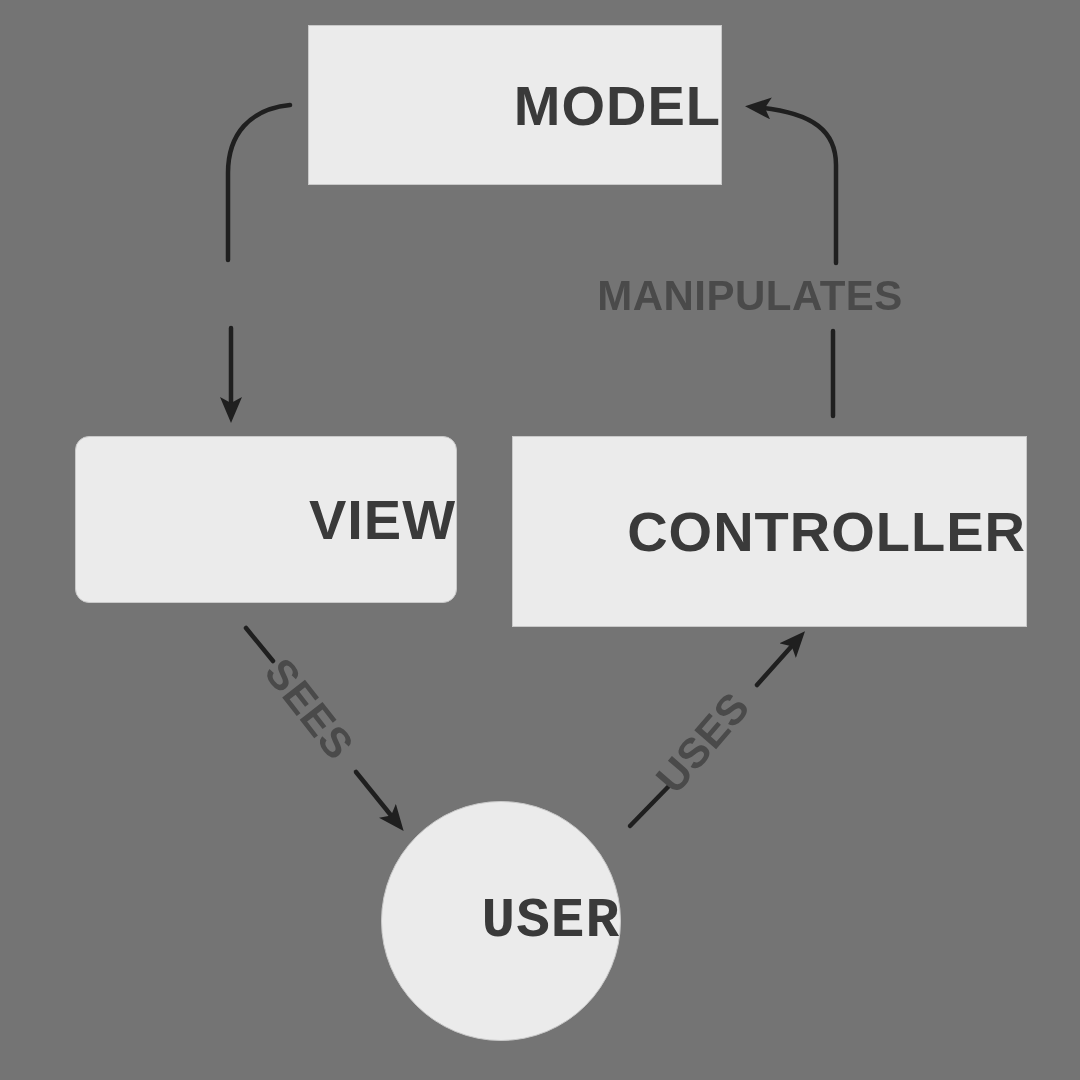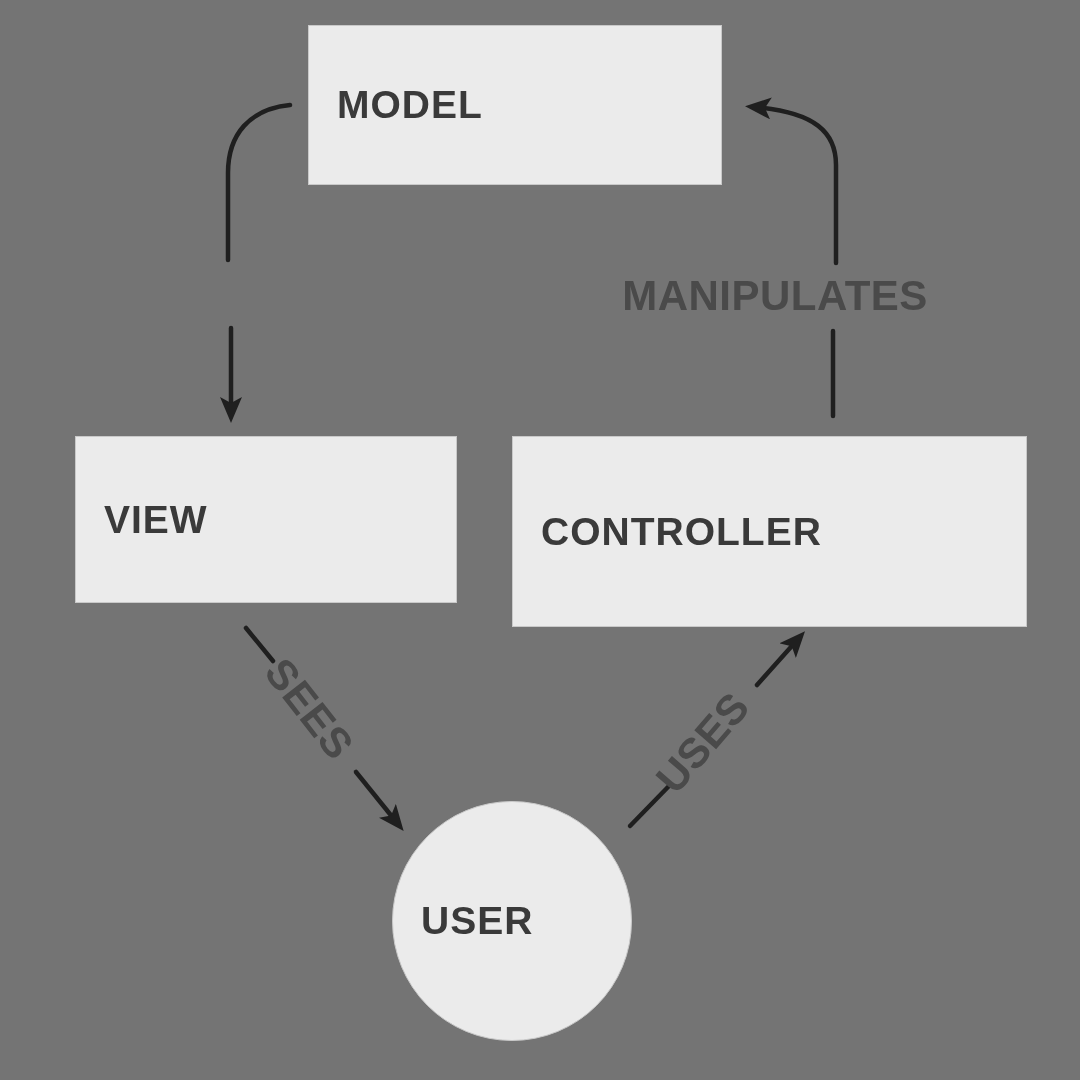--- a/index.html
+++ b/index.html
@@ -18,27 +18,26 @@
     font-family:"Liberation Sans","DejaVu Sans",sans-serif;
   }
   .stage{position:relative;width:1080px;height:1080px;}
   .arrows{position:absolute;left:0;top:0;width:1080px;height:1080px;}
   .edge{stroke:var(--arrow);stroke-width:4.5;fill:none;stroke-linecap:round;}
   #head polygon{fill:var(--arrow);}
   .node{
     position:absolute;
     background:var(--node-fill);
     border:1px solid var(--node-border);
-    display:flex;align-items:center;justify-content:flex-start;
+    display:flex;align-items:center;justify-content:flex-end;
     box-sizing:border-box;
     color:var(--node-text);
     font-weight:bold;
-    font-size:39px;
+    font-size:56px;
     letter-spacing:1px;
-    padding-left:28px;
   }
   .node.circle{border-radius:50%;}
   .edge-label{
     position:absolute;
     transform:translate(-50%,-50%);
     color:var(--edge-label-text);
     font-weight:bold;
     font-size:42px;
     letter-spacing:0.5px;
     white-space:nowrap;
@@ -68,32 +67,32 @@
     <path class="edge" d="M 356 772 L 398 824" marker-end="url(#head)"></path>
 
     <path class="edge" d="M 630 826 L 668 787"></path>
     <path class="edge" d="M 757 685 L 799 638" marker-end="url(#head)"></path>
   </svg>
 
   <div class="node" style="left:308px;top:25px;width:414px;height:160px;">
     <span>MODEL</span>
   </div>
 
-  <div class="node" style="left:75px;top:436px;width:382px;height:167px;">
+  <div class="node" style="left:75px;top:436px;width:382px;height:167px;border-radius:14px;">
     <span>VIEW</span>
   </div>
 
   <div class="node" style="left:512px;top:436px;width:515px;height:191px;">
     <span>CONTROLLER</span>
   </div>
 
-  <div class="node circle" style="left:392px;top:801px;width:240px;height:240px;">
+  <div class="node circle" style="left:381px;top:801px;width:240px;height:240px;font-family:Liberation Mono, monospace;">
     <span>USER</span>
   </div>
 
 
-  <div class="edge-label" style="left:775px;top:296px;">MANIPULATES</div>
+  <div class="edge-label" style="left:750px;top:296px;">MANIPULATES</div>
 
   <div class="edge-label rot-cw" style="left:309px;top:709px;">SEES</div>
 
   <div class="edge-label rot-ccw" style="left:703px;top:743px;">USES</div>
 
 </div>
 
 </body></html>

